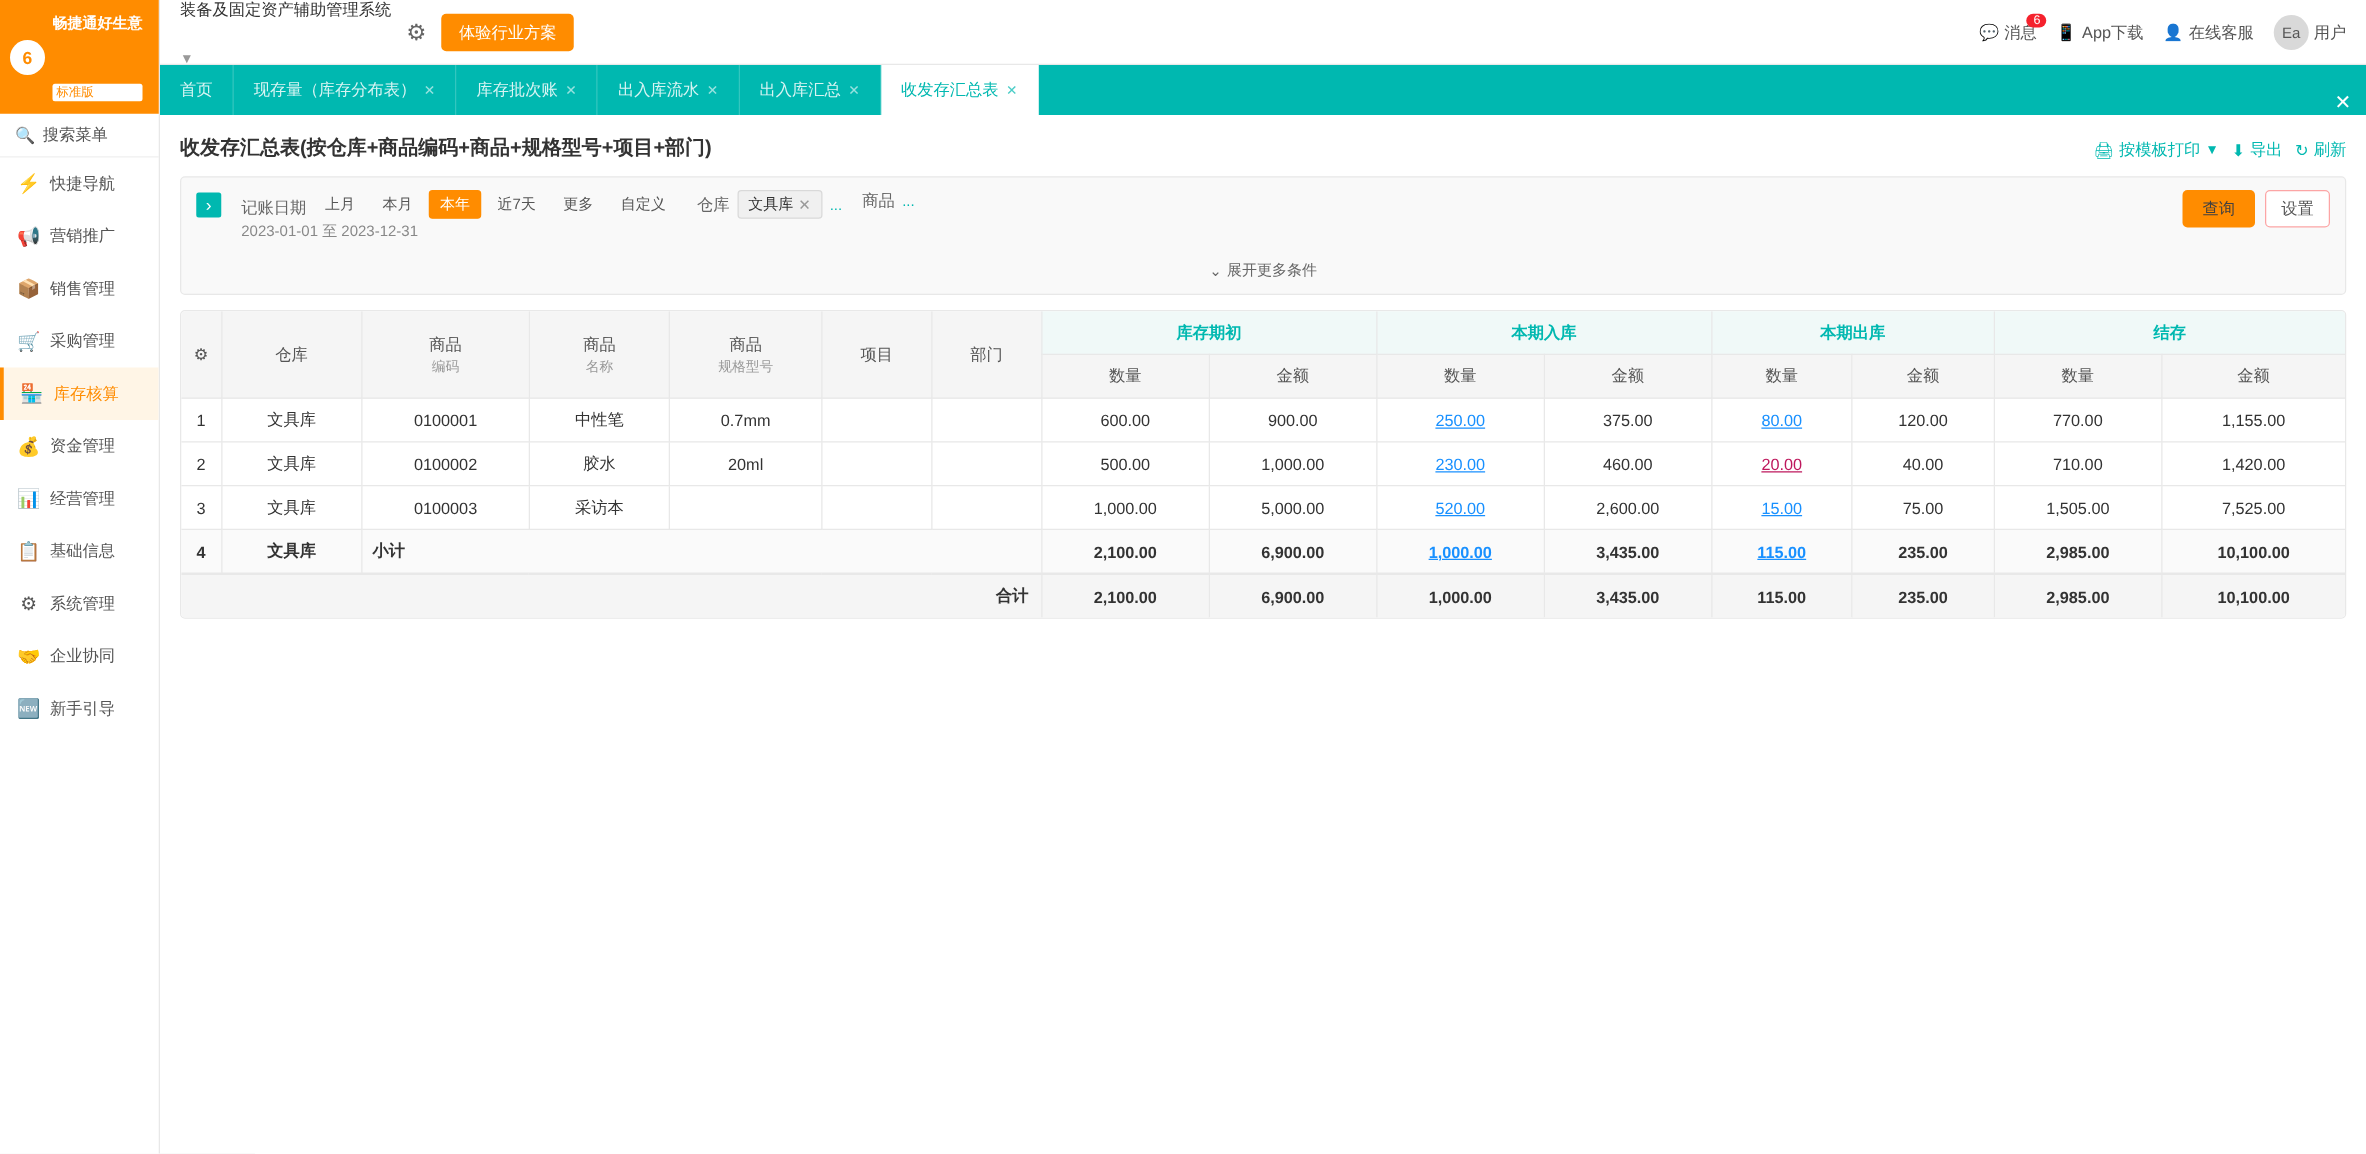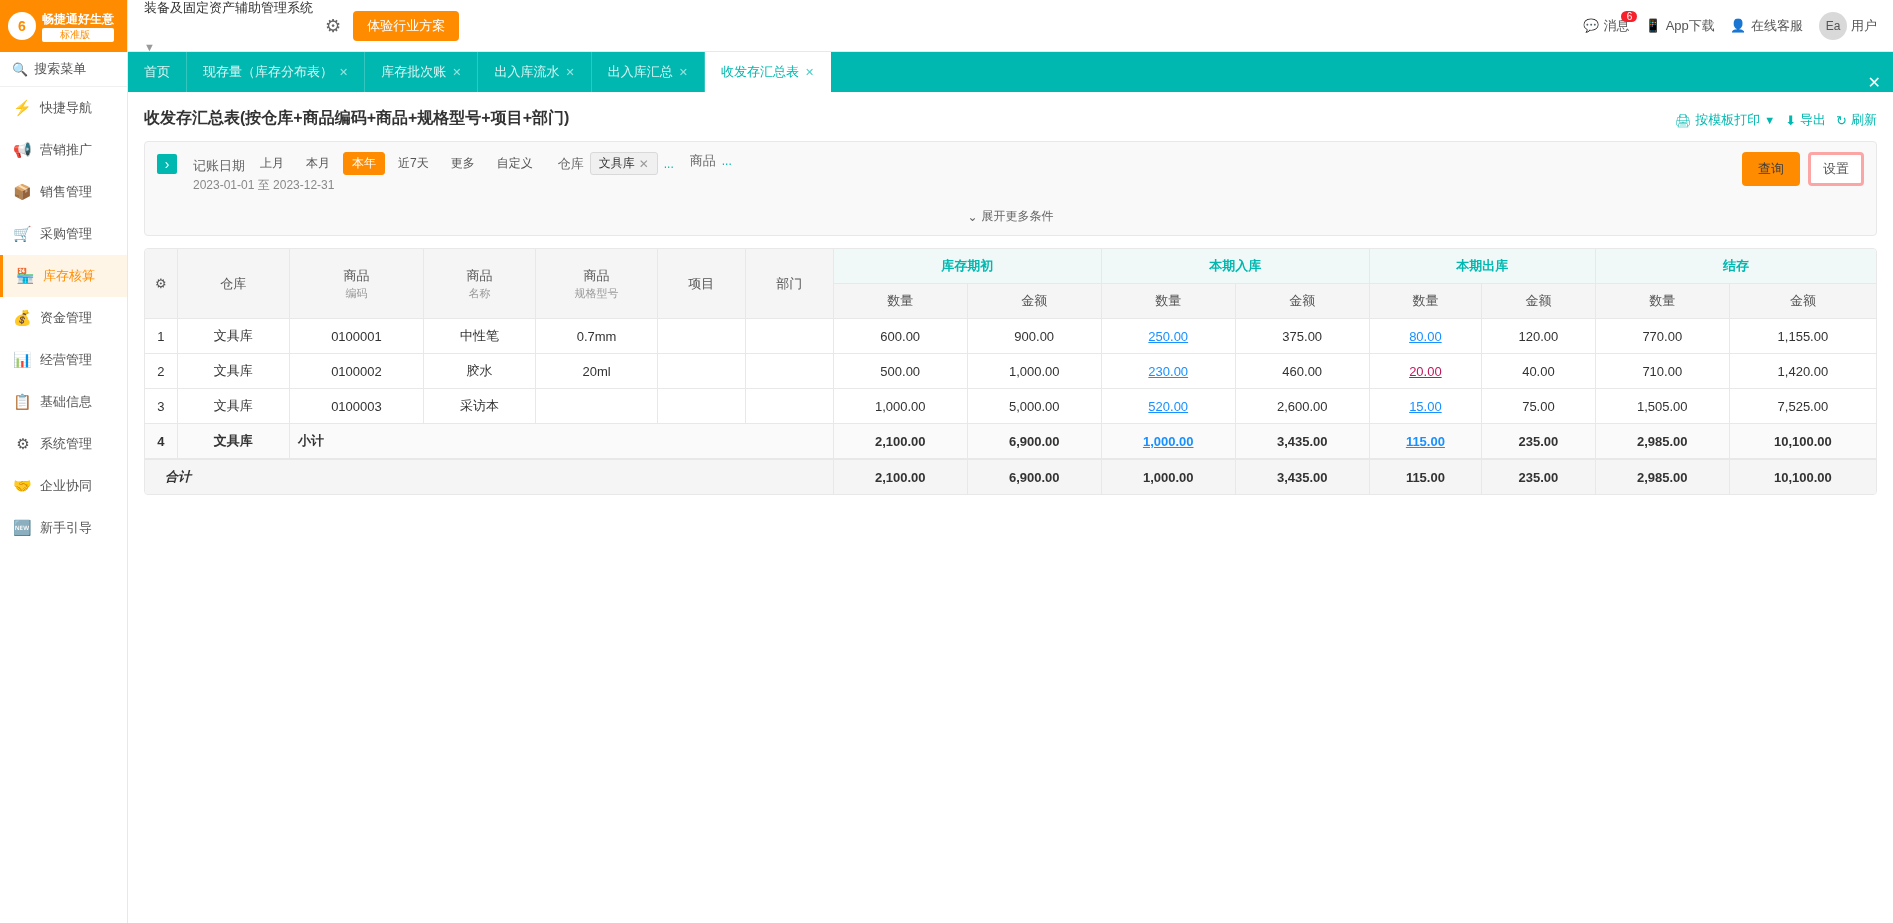--- a/index.html
+++ b/index.html
@@ -2,21 +2,21 @@
 <html><head>
   <meta charset="utf-8">
   <style>
     * { box-sizing: border-box; margin: 0; padding: 0; }
     body { font-family: 'Microsoft YaHei', Arial, sans-serif; font-size: 13px; background: #f5f5f5; color: #333; display: flex; height: 923px; overflow: hidden; }
 
     
     .sidebar { width: 128px; background: #fff; display: flex; flex-direction: column; border-right: 1px solid #e8e8e8; flex-shrink: 0; }
     .sidebar-logo { background: #ff8c00; padding: 10px 8px; display: flex; align-items: center; gap: 6px; min-height: 52px; }
     .sidebar-logo-icon { width: 28px; height: 28px; background: #fff; border-radius: 50%; display: flex; align-items: center; justify-content: center; color: #ff8c00; font-weight: bold; font-size: 14px; }
-    .sidebar-logo-badge { background: #fff; color: #ff8c00; font-size: 10px; border-radius: 2px; padding: 0 18px; }
+    .sidebar-logo-badge { background: #fff; color: #ff8c00; font-size: 10px; border-radius: 2px; padding: 0 3px; margin-top: 40px; }
     .sidebar-search { display: flex; align-items: center; padding: 8px 12px; gap: 6px; cursor: pointer; color: #555; border-bottom: 1px solid #f0f0f0; }
     .sidebar-nav { flex: 1; overflow-y: auto; }
     .sidebar-item { display: flex; align-items: center; padding: 12px 14px; gap: 8px; cursor: pointer; color: #555; font-size: 13px; }
     .sidebar-item.active { background: #fff5e6; color: #ff8c00; border-left: 3px solid #ff8c00; }
     .sidebar-item-icon { width: 18px; height: 18px; display: flex; align-items: center; justify-content: center; font-size: 15px; }
 
     
     .main { flex: 1; display: flex; flex-direction: column; overflow: hidden; }
 
     
@@ -54,21 +54,21 @@
     .date-btns { display: flex; align-items: center; gap: 4px; }
     .date-btn { padding: 2px 8px; border-radius: 3px; cursor: pointer; font-size: 12px; color: #555; border: 1px solid transparent; }
     .date-btn.active { background: #ff8c00; color: #fff; border-color: #ff8c00; }
     .date-range { font-size: 12px; color: #888; margin-top: 2px; }
     .filter-warehouse { display: flex; align-items: center; gap: 6px; }
     .warehouse-tag { background: #f0f0f0; border: 1px solid #d9d9d9; border-radius: 3px; padding: 2px 8px; font-size: 12px; display: flex; align-items: center; gap: 4px; }
     .warehouse-tag-close { cursor: pointer; color: #999; }
     .filter-more { color: #00b8b0; cursor: pointer; font-size: 12px; }
     .filter-goods { display: flex; align-items: center; gap: 6px; }
     .query-btn { background: #ff8c00; color: #404040; border: none; padding: 5px 16px; border-radius: 4px; cursor: pointer; font-size: 13px; }
-    .settings-btn { background: #fff; color: #555; border: 3px solid #fca5a5; padding: 5px 12px; border-radius: 4px; cursor: pointer; font-size: 13px; }
+    .settings-btn { background: #fff; color: #555; border: 1px solid #fca5a5; padding: 5px 12px; border-radius: 4px; cursor: pointer; font-size: 13px; }
     .expand-btn { display: flex; align-items: center; gap: 4px; color: #666; cursor: pointer; font-size: 12px; margin-top: 6px; }
 
     
     .table-container { border: 1px solid #e8e8e8; border-radius: 4px; overflow: hidden; }
     .data-table { width: 100%; border-collapse: collapse; font-size: 13px; }
     .data-table th { background: #f5f5f5; padding: 8px 10px; text-align: center; border-bottom: 1px solid #e8e8e8; border-right: 1px solid #e8e8e8; color: #555; font-weight: 500; white-space: nowrap; }
     .data-table td { padding: 8px 10px; text-align: center; border-bottom: 1px solid #e8e8e8; border-right: 1px solid #e8e8e8; white-space: nowrap; }
     .data-table tr:last-child td { border-bottom: none; }
     .data-table td:last-child, .data-table th:last-child { border-right: none; }
     .data-table .th-group { background: #f0f9f8; color: #00b8b0; font-weight: 600; }
@@ -359,21 +359,21 @@
   <td style="text-decoration:underline;color:#1890ff;cursor:pointer;"><strong>1,000.00</strong></td>
   <td><strong>3,435.00</strong></td>
   <td style="text-decoration:underline;color:#1890ff;cursor:pointer;"><strong>115.00</strong></td>
   <td><strong>235.00</strong></td>
   <td><strong>2,985.00</strong></td>
   <td><strong>10,100.00</strong></td>
 </tr>
             </tbody>
           <tfoot>
             <tr style="background:#f5f5f5;font-weight:bold;border-top:2px solid #e8e8e8;">
-              <td colspan="7" style="text-align:left;padding-left:20px;font-style:italic;">合计</td>
+              <td colspan="7" style="text-align:right;padding-left:20px;">合计</td>
               <td>2,100.00</td>
               <td>6,900.00</td>
               <td>1,000.00</td>
               <td>3,435.00</td>
               <td>115.00</td>
               <td>235.00</td>
               <td>2,985.00</td>
               <td>10,100.00</td>
             </tr>
           </tfoot>

